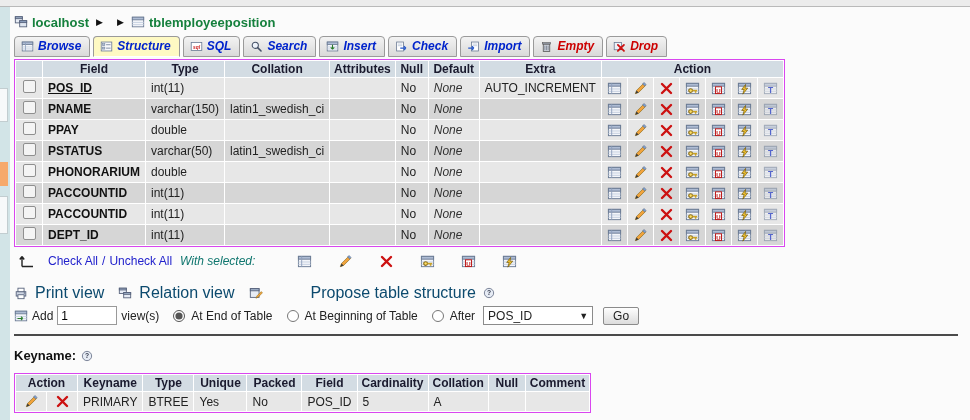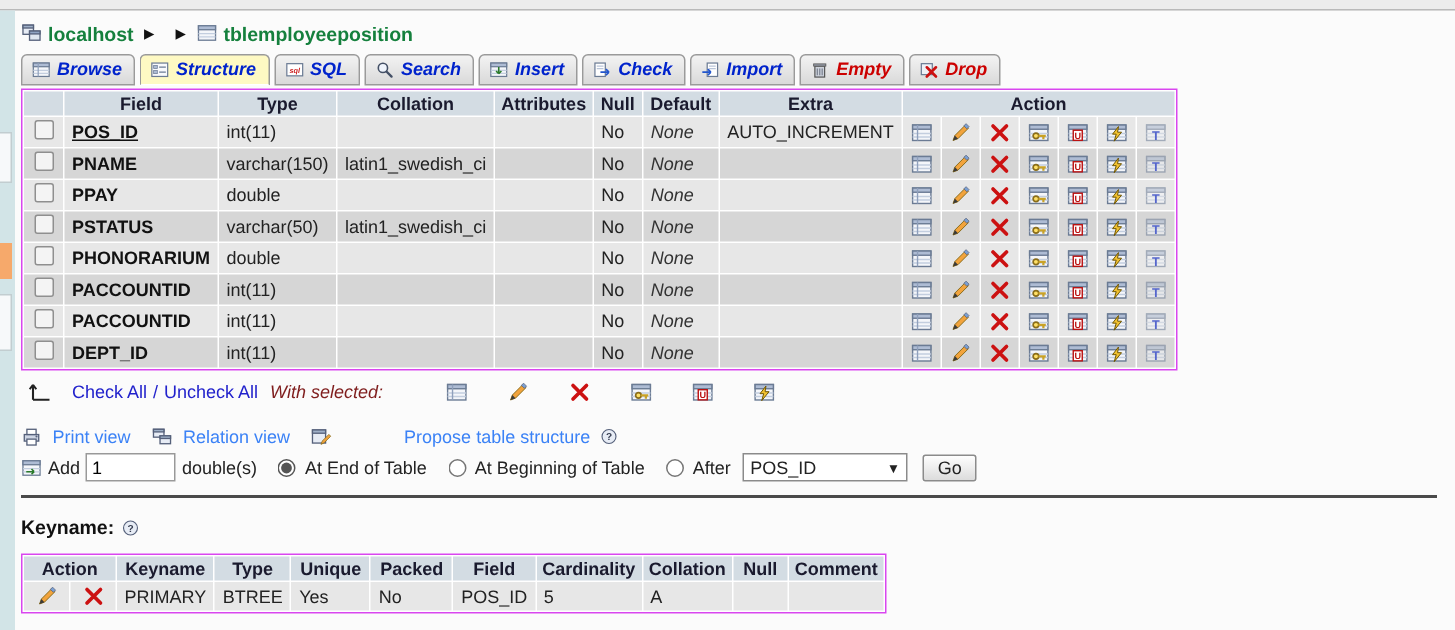--- a/index.html
+++ b/index.html
@@ -47,27 +47,27 @@
   td.fld{font-weight:bold;color:#111;}
   td.fld .pk{text-decoration:underline;}
   td.none-val{font-style:italic;color:#333;}
   td.act{text-align:center;padding:1px 2px;}
   .cb{display:inline-block;width:11px;height:11px;background:#f4f4f4;border:1px solid #8f8f8f;border-radius:2px;}
 
   
   .checkall-row{display:flex;align-items:center;margin:4px 0 0 4px;height:20px;}
   .checkall-row a{color:#2222cc;text-decoration:none;font-size:12px;}
   .checkall-row .slash{margin:0 4px;color:#2222cc;}
-  .checkall-row em{margin-left:8px;color:#7f1d1d;}
+  .checkall-row em{margin-left:8px;color:#0f766e;}
   .ws-icons{display:flex;align-items:center;margin-left:16px;}
   .ws-icons .icon{margin-left:26px;}
 
   
   .links-row{display:flex;align-items:center;margin-top:13px;gap:4px;}
-  .links-row a{color:#3b82f6;text-decoration:none;font-size:12px;margin-right:10px;margin-left:3px;}
+  .links-row a{color:#0c4a6e;text-decoration:none;font-size:16px;margin-right:10px;margin-left:3px;}
   .links-row a.tight{margin-right:3px;margin-left:44px;}
   .add-row{display:flex;align-items:center;margin-top:4px;gap:4px;}
   .add-row input[type=text]{width:52px;height:15px;border:1px solid #999;font-size:12px;padding:1px 3px;background:#fff;}
   .add-row input[type=radio]{width:12px;height:12px;margin:0 2px 0 10px;accent-color:#555;}
   .pseudo-select{display:inline-flex;align-items:center;justify-content:space-between;width:100px;height:17px;border:1px solid #8b8b8b;background:#fff;padding:0 4px;margin-left:4px;cursor:pointer;}
   .pseudo-select .arrow{font-size:9px;color:#222;}
   .btn{display:inline-block;border:1px solid #8b8b8b;border-radius:2px;background:linear-gradient(#fefefe,#dcdcdc);padding:1px 9px;font-size:12px;color:#222;cursor:pointer;margin-left:6px;}
 
   .hsep{height:2px;background:#4a4a4a;margin-top:9px;width:944px;}
 
@@ -930,21 +930,21 @@
         <svg viewBox="0 0 16 16" width="14" height="14" xmlns="http://www.w3.org/2000/svg">
           <rect x="1.5" y="2.5" width="13" height="11" fill="#f4f6fa" stroke="#6b7b94"></rect>
           <rect x="1.5" y="2.5" width="13" height="3" fill="#aebcd4" stroke="#6b7b94"></rect>
           <line x1="1.5" y1="8.5" x2="14.5" y2="8.5" stroke="#c3cedf"></line>
           <line x1="1.5" y1="11" x2="14.5" y2="11" stroke="#c3cedf"></line>
           <path d="M4 10.8 h6 M10 10.8 l-2-2 M10 10.8 l-2 2" stroke="#2a7a2a" stroke-width="1.2" fill="none"></path>
         </svg>
       </span>
     <span>Add</span>
     <input type="text" value="1" style="">
-    <span>double(s)</span>
+    <span>view(s)</span>
     <input type="radio" name="addpos" checked="" style="">
     <span>At End of Table</span>
     <input type="radio" name="addpos" style="">
     <span>At Beginning of Table</span>
     <input type="radio" name="addpos" style="">
     <span>After</span>
     <span class="pseudo-select">
       <span>POS_ID</span>
       <span class="arrow">▼</span>
     </span>

